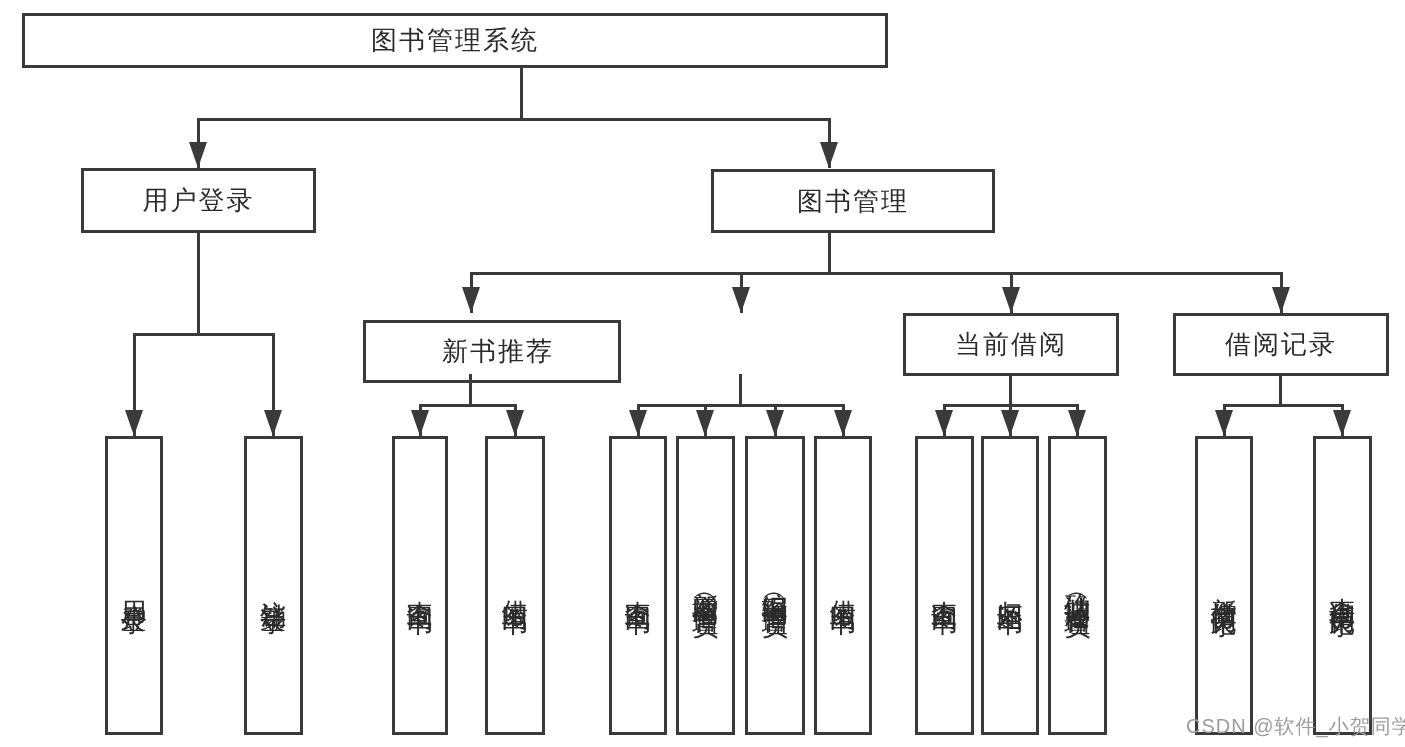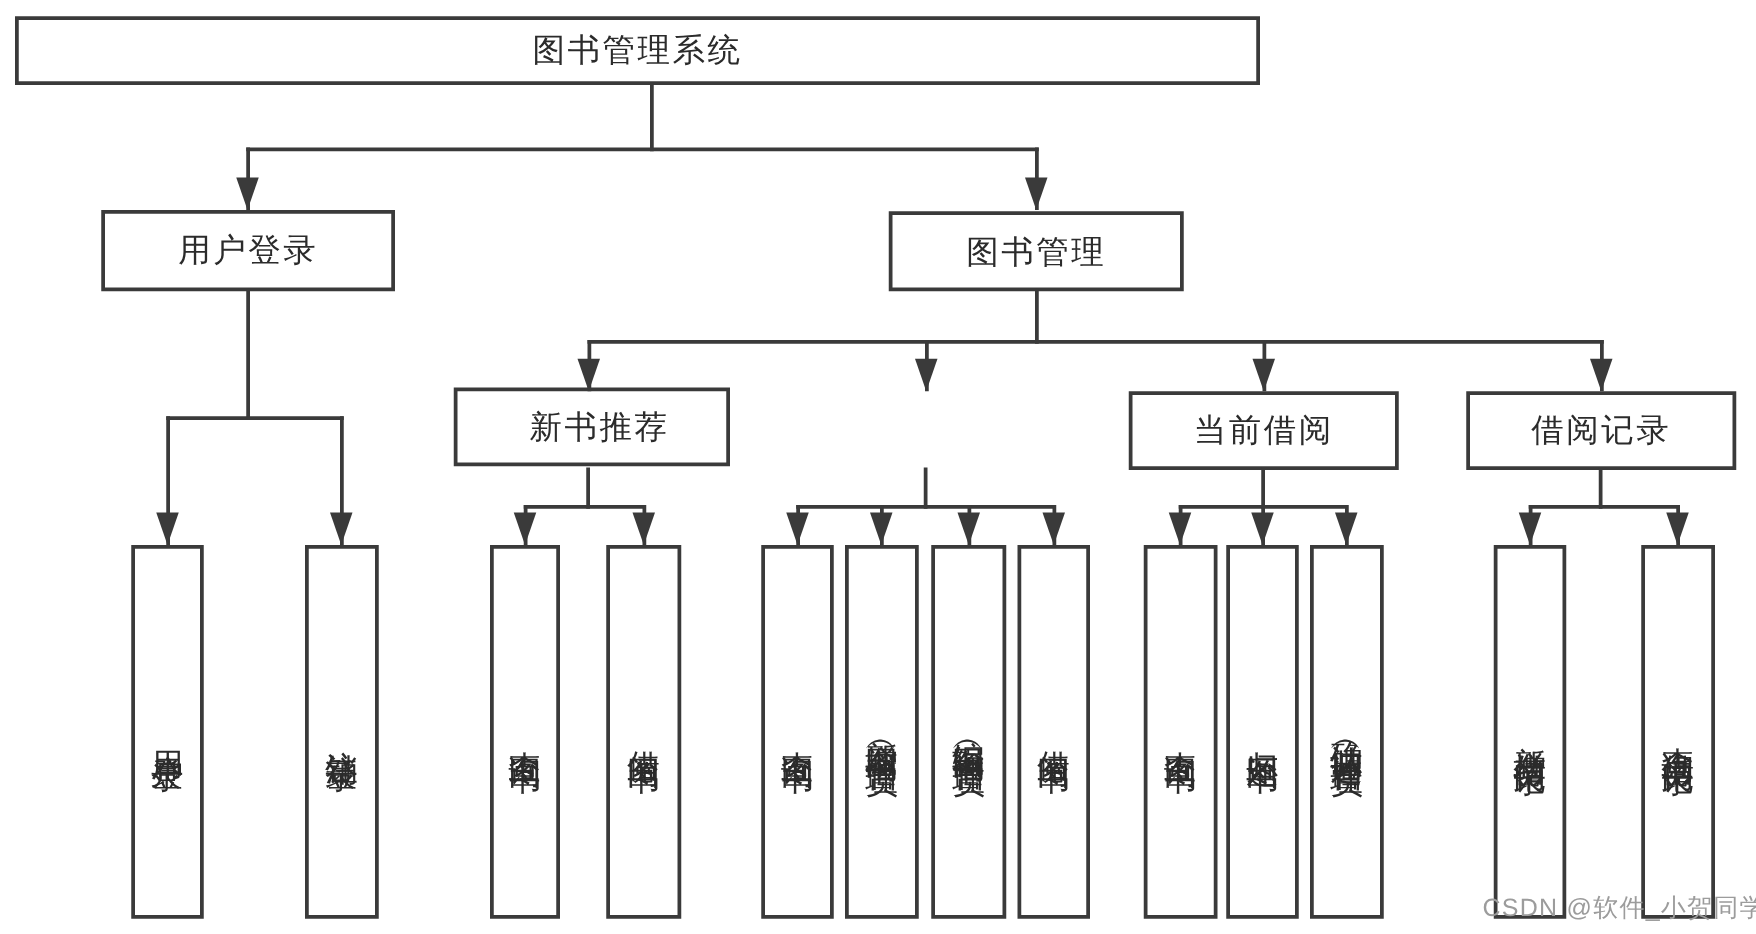--- a/index.html
+++ b/index.html
@@ -22,33 +22,33 @@
          border-left:9px solid transparent;border-right:9px solid transparent;
          border-top:26px solid var(--line);}
   .watermark{position:absolute;left:1186px;top:713px;font-size:20px;color:var(--wm);
              letter-spacing:1px;z-index:10;white-space:nowrap;}
 </style>
 </head>
 <body>
 
 <div class="canvas">
 
-  <div class="box hbox" style="left:12px;top:13px;width:996px;height:55px;">
+  <div class="box hbox" style="left:22px;top:13px;width:866px;height:55px;">
     <span>图书管理系统</span>
   </div>
 
   <div class="box hbox" style="left:81px;top:168px;width:235px;height:65px;">
     <span>用户登录</span>
   </div>
 
-  <div class="box hbox" style="left:711px;top:169px;width:236px;height:64px;">
+  <div class="box hbox" style="left:711px;top:169px;width:284px;height:64px;">
     <span>图书管理</span>
   </div>
 
-  <div class="box hbox" style="left:363px;top:310px;width:221px;height:63px;padding-left:12px;">
+  <div class="box hbox" style="left:363px;top:320px;width:258px;height:63px;padding-left:12px;">
     <span>新书推荐</span>
   </div>
 
 
   <div class="box hbox" style="left:903px;top:313px;width:216px;height:63px;">
     <span>当前借阅</span>
   </div>
 
   <div class="box hbox" style="left:1173px;top:313px;width:216px;height:63px;">
     <span>借阅记录</span>

